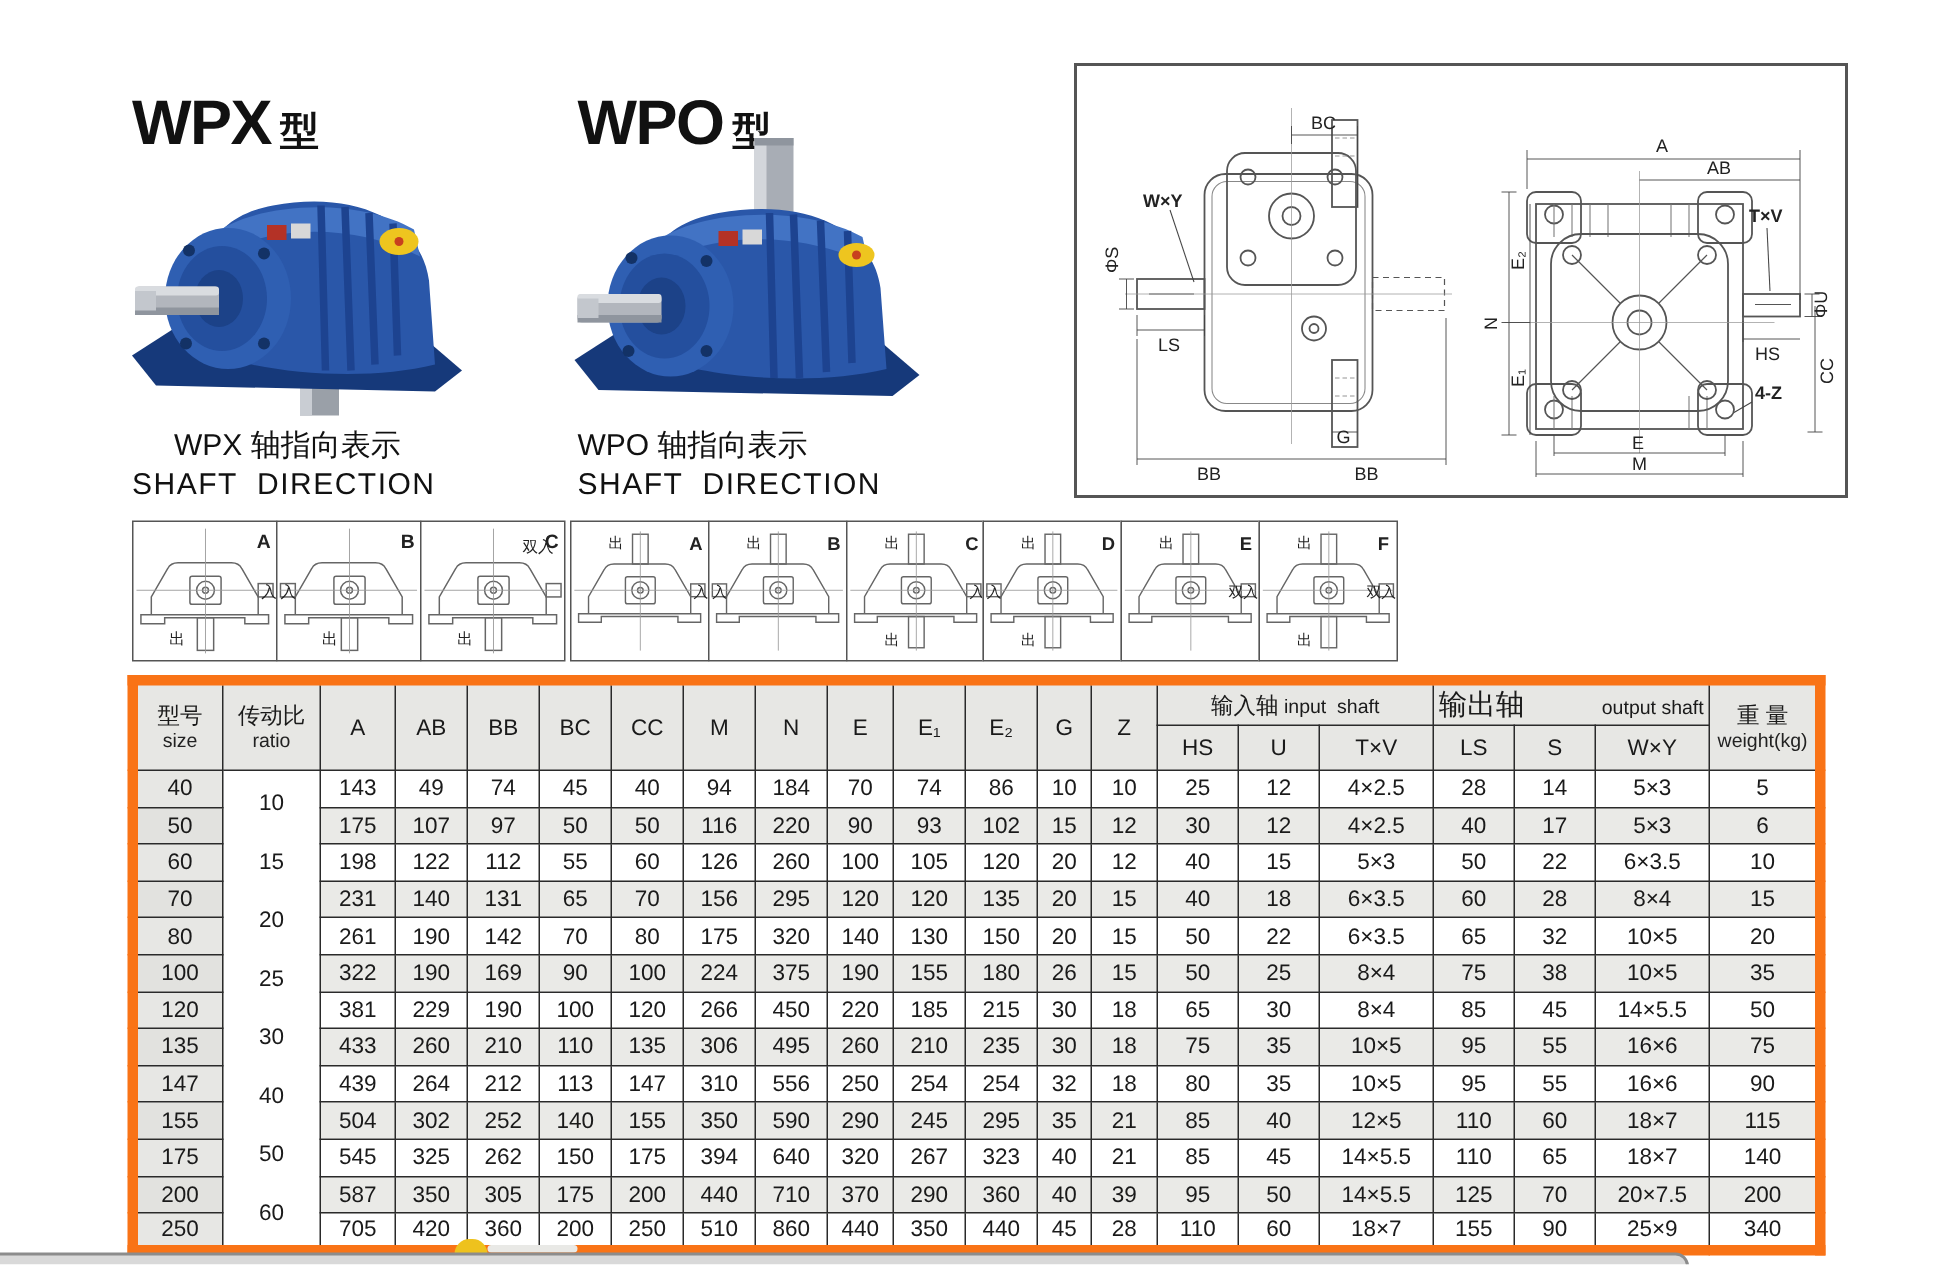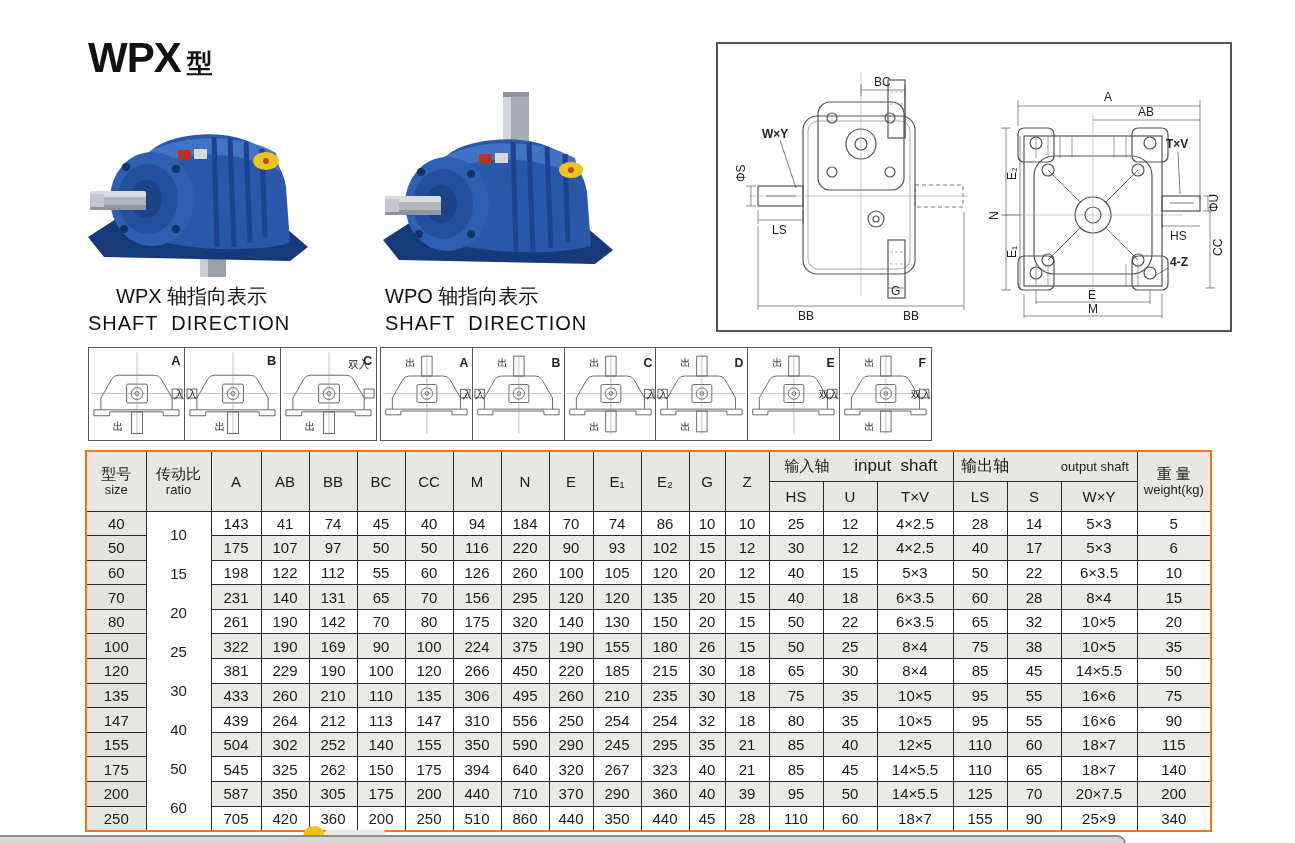--- a/index.html
+++ b/index.html
@@ -1,21 +1,21 @@
 <!DOCTYPE html>
 <html><head>
 <meta charset="utf-8">
 <style>
   * { margin:0; padding:0; box-sizing:border-box; }
   html,body { background:#ffffff; }
   body { font-family:"Liberation Sans", sans-serif; color:#1a1a1a; }
   .canvas { position:relative; width:1295px; height:843px; background:#fff; overflow:hidden; }
 
   
-  .prod-title { position:absolute; white-space:nowrap; }
+  .prod-title { position:absolute; white-space:nowrap;margin-top:24px; }
   .prod-title .big { font-size:42px; font-weight:900; letter-spacing:-1px; color:#111; }
   .prod-title .suffix { font-size:26px; font-weight:700; color:#111; margin-left:6px; }
   #wpx-title { left:88px; top:34px; }
   #wpo-title { left:385px; top:34px; }
 
   
   .photo { position:absolute; }
   #wpx-photo { left:82px; top:95px; width:228px; height:186px; }
   #wpo-photo { left:375px; top:86px; width:240px; height:198px; }
 
@@ -34,21 +34,21 @@
   
   .dir-strip { position:absolute; display:flex; }
   #wpx-dirs { left:88px; top:347px; width:289px; height:94px; }
   #wpo-dirs { left:380px; top:347px; width:552px; height:94px; }
   .dir-cell { flex:1 1 0; border:1px solid #555; margin-left:-1px; background:#fff; }
   .dir-cell:first-child { margin-left:0; }
   .dir-cell svg { width:100%; height:100%; display:block; }
 
   
   #spec-table-wrap { position:absolute; left:85px; top:450px; width:1126px; }
-  table.spec { border-collapse:collapse; table-layout:fixed; width:1126px; border:2px solid #f97316; }
+  table.spec { border-collapse:collapse; table-layout:fixed; width:1126px; border:7px solid #f97316; }
   table.spec th, table.spec td { border:1px solid #2a2a2a; text-align:center; vertical-align:middle; padding:0; }
   table.spec th { font-weight:400; background:#e7e7e4; }
   .h-zh { font-size:15px; display:block; line-height:17px; }
   .h-en { font-size:13px; display:block; line-height:15px; color:#222; }
   .h-dim { font-size:15px; }
   .grp-row th { height:30px; }
   .sub-row th { height:30px; font-size:15px; background:#e7e7e4; }
   td.size-col { background:#e7e7e4; font-size:15px; }
   td.num { font-size:15px; background:#fff; }
   tr.shade td.num { background:#eaeae7; }
@@ -65,20 +65,23 @@
   #bottom-shadow { position:absolute; left:325px; top:830px; width:60px; height:5px;
     background:#e9e9e6; border-radius:3px; }
 </style>
 </head>
 <body>
 
 <div class="canvas">
 
   <div class="prod-title" id="wpx-title">
     <span class="big">WPX</span><span class="suffix">型</span>
+  </div>
+  <div class="prod-title" id="wpo-title">
+    <span class="big">WPO</span><span class="suffix">型</span>
   </div>
 
   <div class="photo" id="wpx-photo">
     <svg viewBox="0 0 228 186">
       <rect x="118" y="138" width="26" height="44" fill="#9aa0a8"></rect>
       <rect x="118" y="138" width="8" height="44" fill="#c9cdd3"></rect>
       <path d="M6,142 L34,124 L198,128 L226,152 L208,166 L22,162 Z" fill="#16397a"></path>
       <path d="M52,138 C45,78 58,50 100,42 C152,32 198,50 204,92 L208,148 C160,160 90,154 52,138 Z" fill="#2a57a9"></path>
       <path d="M60,62 C82,42 152,34 194,58 L198,76 C152,52 92,56 64,76 Z" fill="#4273c4"></path>
       <path d="M132,42 L135,152 M148,43 L152,152 M164,47 L168,148 M180,54 L183,142" stroke="#1d4390" stroke-width="5" fill="none"></path>
@@ -453,22 +456,22 @@
             <th rowspan="2" class="h-dim">BB</th>
             <th rowspan="2" class="h-dim">BC</th>
             <th rowspan="2" class="h-dim">CC</th>
             <th rowspan="2" class="h-dim">M</th>
             <th rowspan="2" class="h-dim">N</th>
             <th rowspan="2" class="h-dim">E</th>
             <th rowspan="2" class="h-dim">E₁</th>
             <th rowspan="2" class="h-dim">E₂</th>
             <th rowspan="2" class="h-dim">G</th>
             <th rowspan="2" class="h-dim">Z</th>
-            <th colspan="3" id="th-input"><span style="font-size: 15px;">输入轴</span><span style="font-size: 17px; white-space: pre; padding-left: 20px;"> input  shaft</span></th>
-          <th colspan="3" id="th-output"><span style="font-size: 16px;">输出轴</span><span style="font-size: 13px; white-space: pre; padding-left: 48px;"> output shaft</span></th>
+            <th colspan="3" id="th-input"><span style="font-size: 15px;">输入轴</span><span style="font-size: 13px; white-space: pre;"> input  shaft</span></th>
+          <th colspan="3" id="th-output"><span style="font-size: 19px;">输出轴</span><span style="font-size: 13px; white-space: pre; padding-left: 48px;"> output shaft</span></th>
           <th rowspan="2">
             <span class="h-zh">重 量</span>
             <span class="h-en">weight(kg)</span>
           </th>
         </tr>
         <tr class="sub-row" id="sub-header-row">
             <th>HS</th>
             <th>U</th>
             <th>T×V</th>
             <th>LS</th>
@@ -483,21 +486,21 @@
               <div class="ratio-val">10</div>
               <div class="ratio-val">15</div>
               <div class="ratio-val">20</div>
               <div class="ratio-val">25</div>
               <div class="ratio-val">30</div>
               <div class="ratio-val">40</div>
               <div class="ratio-val">50</div>
               <div class="ratio-val">60</div>
             </td>
             <td class="num">143</td>
-            <td class="num">41</td>
+            <td class="num">49</td>
             <td class="num">74</td>
             <td class="num">45</td>
             <td class="num">40</td>
             <td class="num">94</td>
             <td class="num">184</td>
             <td class="num">70</td>
             <td class="num">74</td>
             <td class="num">86</td>
             <td class="num">10</td>
             <td class="num">10</td>

